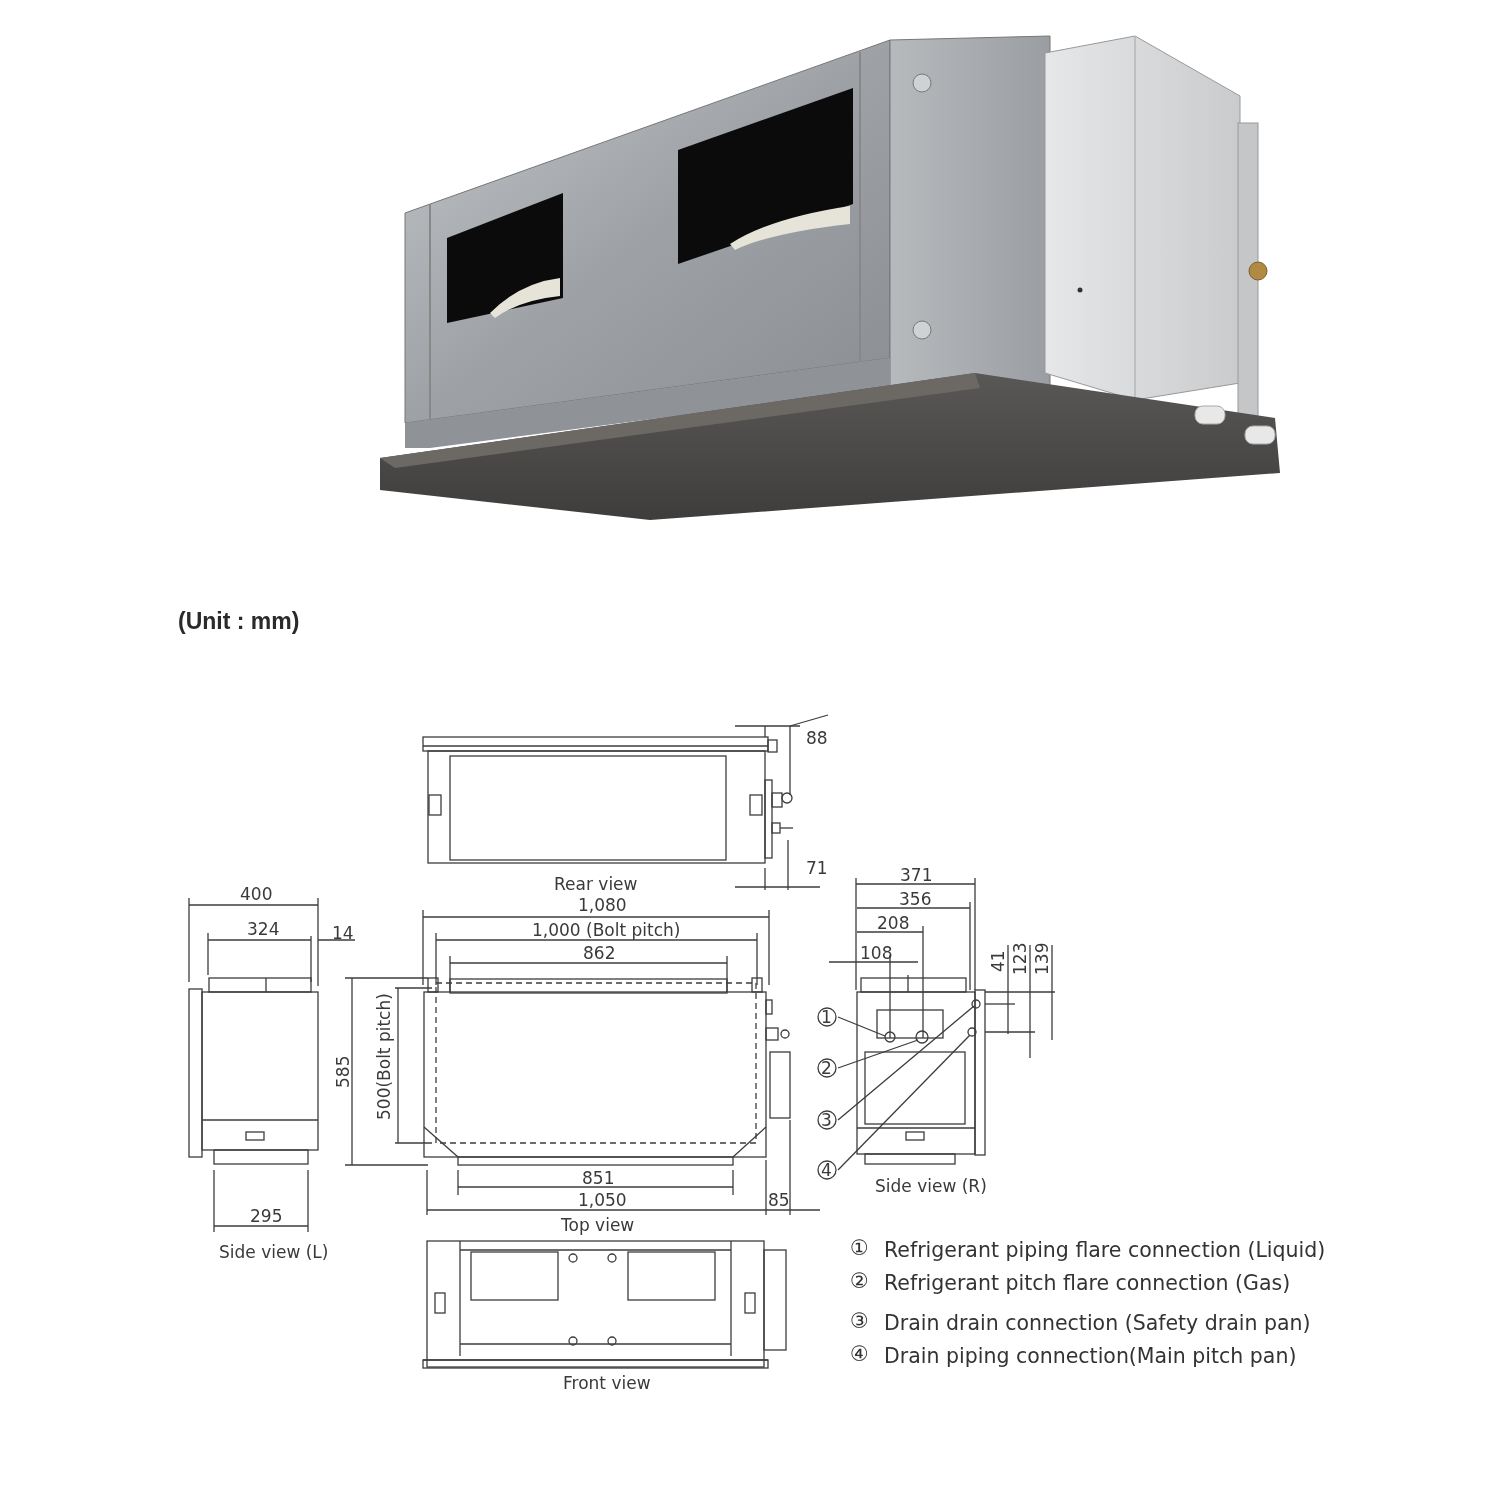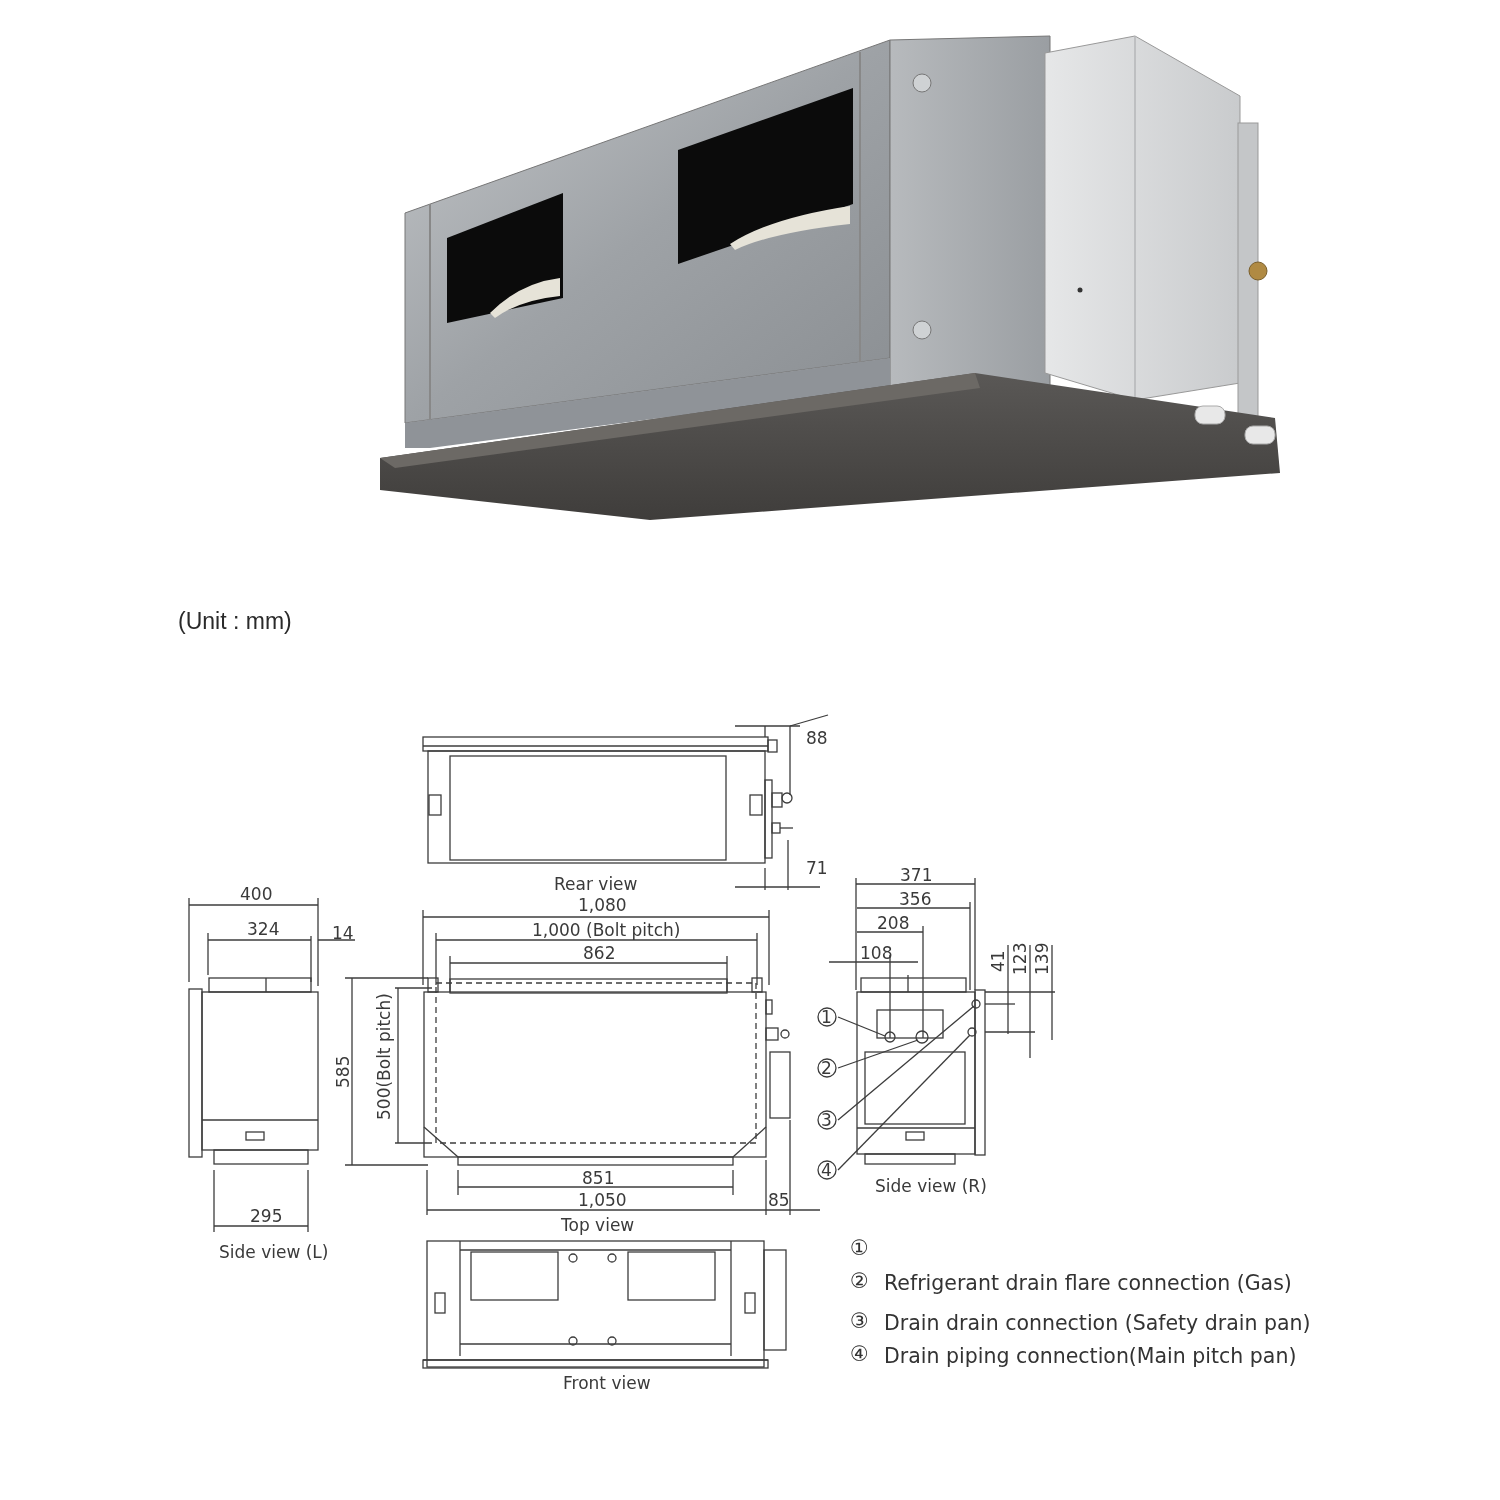--- a/index.html
+++ b/index.html
@@ -1,19 +1,19 @@
 <!DOCTYPE html>
 <html><head>
 <meta charset="utf-8">
 <style>
   html, body { margin: 0; padding: 0; background: #ffffff; }
   body { width: 1500px; height: 1500px; position: relative; overflow: hidden;
          font-family: "Liberation Sans", "DejaVu Sans", sans-serif; color: #2b2b2b; }
   .photo { position: absolute; left: 370px; top: 28px; width: 920px; height: 505px; }
-  .unit-label { position: absolute; left: 178px; top: 608px; font-size: 23px; color: #2a2a2a; }
+  .unit-label { position: absolute; left: 178px; top: 608px; font-size: 23px; color: #2a2a2a; font-weight: bold; }
   .drawing { position: absolute; left: 0; top: 0; width: 1500px; height: 1500px; }
   .dim { font-family: "DejaVu Sans", sans-serif; font-size: 17px; fill: #3a3a3a; }
   .cap { font-family: "DejaVu Sans", sans-serif; font-size: 17px; fill: #3a3a3a; }
   .legend { position: absolute; left: 850px; top: 1234px; font-family: "DejaVu Sans", sans-serif;
             font-size: 20.5px; color: #333; line-height: 1; }
   .legend-item { height: 33px; white-space: nowrap; display: flex; align-items: center; }
   .legend-item.gap { margin-top: 7px; }
   .legend-num { display: inline-block; width: 26px; height: 26px; font-size: 21px; margin-right: 8px; }
 </style>
 </head>
@@ -245,24 +245,25 @@
     <rect x="435" y="1293" width="10" height="20"></rect>
     <rect x="745" y="1293" width="10" height="20"></rect>
     <rect x="764" y="1250" width="22" height="100"></rect>
   </g>
   <text class="cap" x="563" y="1389" stroke="none">Front view</text>
 </svg>
 
 <div class="legend">
   <div class="legend-item">
     <span class="legend-num">①</span>
+    <span>Refrigerant piping flare connection (Liquid)</span>
   </div>
   <div class="legend-item">
     <span class="legend-num">②</span>
-    <span>Refrigerant drain flare connection (Gas)</span>
+    <span>Refrigerant pitch flare connection (Gas)</span>
   </div>
   <div class="legend-item gap">
     <span class="legend-num">③</span>
     <span>Drain drain connection (Safety drain pan)</span>
   </div>
   <div class="legend-item">
     <span class="legend-num">④</span>
     <span>Drain piping connection(Main pitch pan)</span>
   </div>
 </div>

